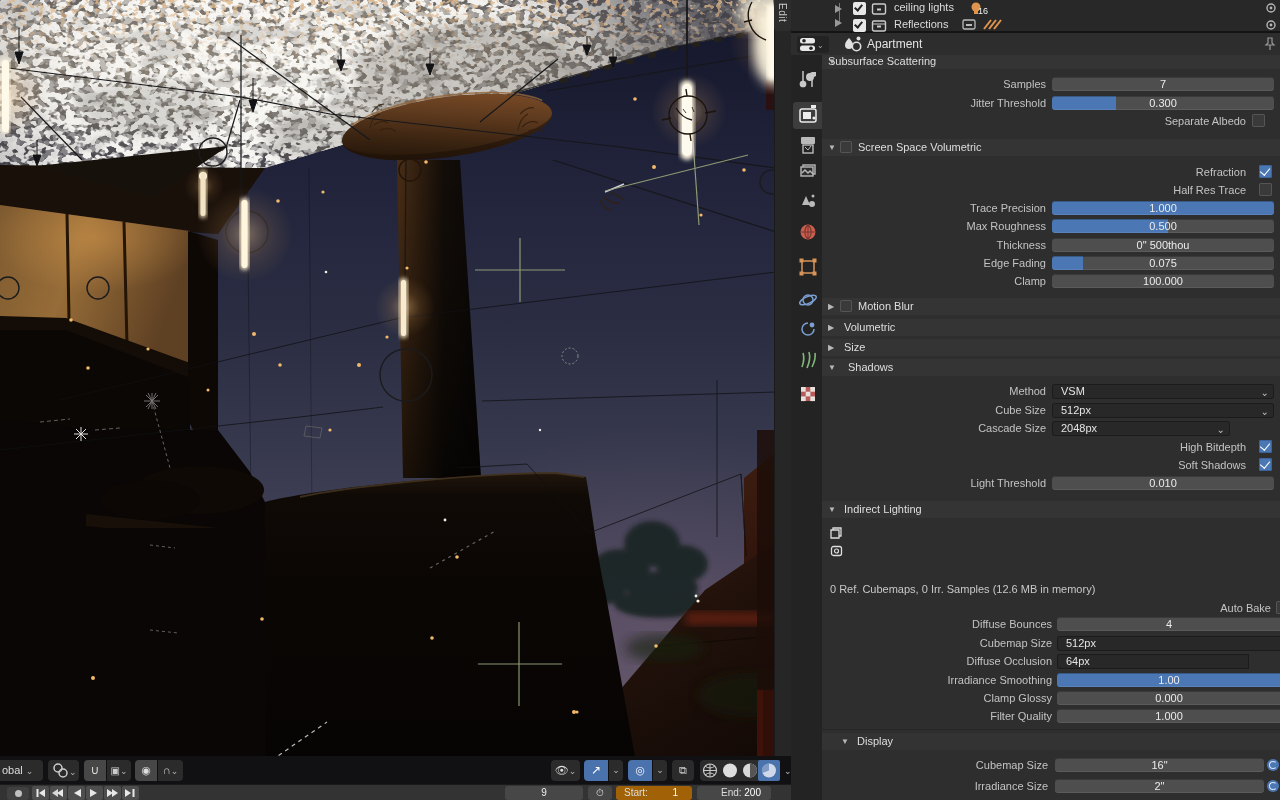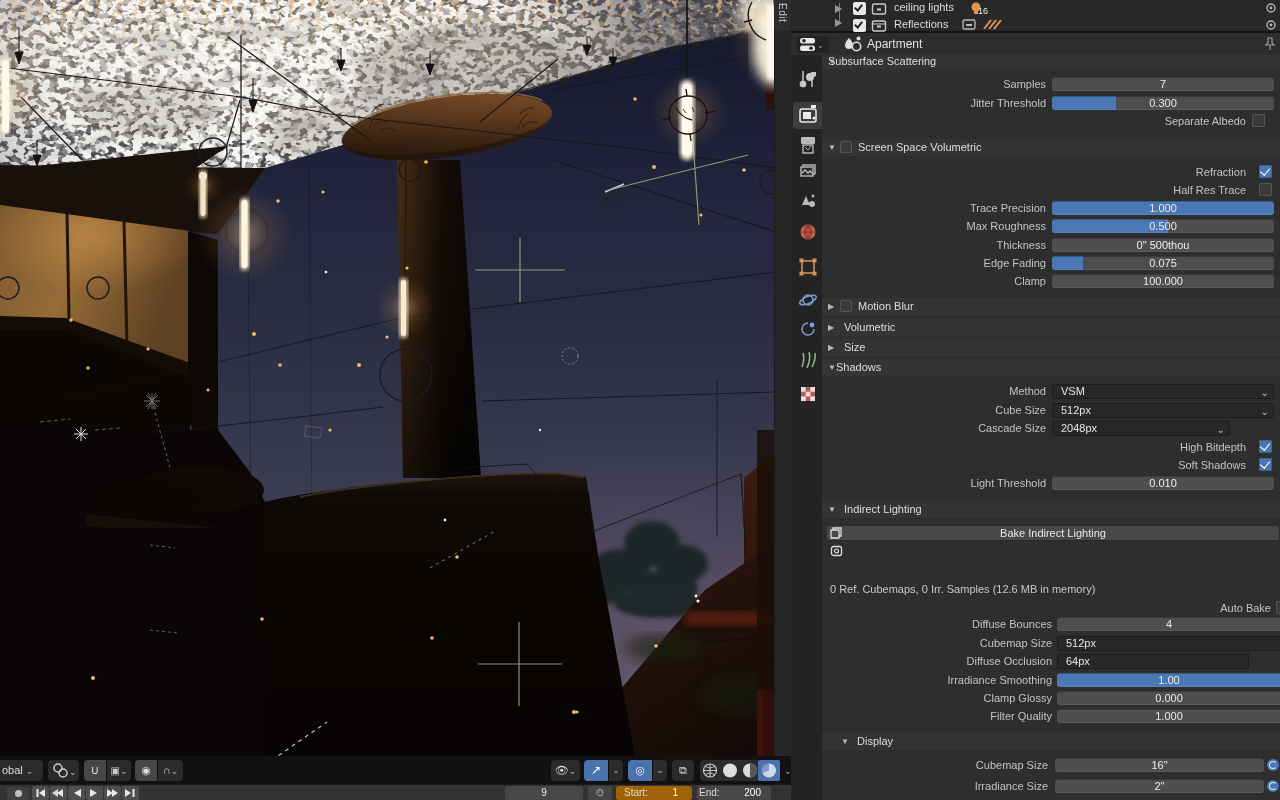--- a/index.html
+++ b/index.html
@@ -470,21 +470,21 @@
     <path d="M60,3 L60,11 L67,7 Z"></path>
     <path d="M77,3 L77,11 L83,7 Z"></path>
         <path d="M82,3 L82,11 L88,7 Z"></path>
     <path d="M95,3 L95,11 L101,7 Z"></path>
         <rect x="102.5" y="3" width="2" height="8"></rect>
   </g>
 </svg>
 <div class="abs" style="left:505px;top:786px;width:78px;height:14px;background:#474747;border-radius:3px;color:#eee;font-size:10px;line-height:14px;text-align:center">9</div>
 <div class="abs" style="left:588px;top:786px;width:24px;height:14px;background:#474747;border-radius:3px;color:#ddd;font-size:10px;line-height:13px;text-align:center">⏱</div>
 <div class="abs" style="left:616px;top:786px;width:76px;height:14px;background:#a16207;border-radius:3px;color:#ddd;font-size:10px;line-height:14px"><span style="margin-left:8px">Start:</span><span style="float:right;margin-right:14px;color:#fff">1</span></div>
-<div class="abs" style="left:697px;top:786px;width:74px;height:14px;background:#474747;border-radius:3px;color:#ddd;font-size:10px;line-height:14px"><span style="margin-left:2px">End:</span><span style="float:right;margin-right:10px;color:#fff">200</span></div>
+<div class="abs" style="left:697px;top:786px;width:74px;height:14px;background:#474747;border-radius:3px;color:#ddd;font-size:10px;line-height:14px"><span style="margin-left:24px">End:</span><span style="float:right;margin-right:10px;color:#fff">200</span></div>
 
 <div class="abs" style="left:774px;top:0;width:17px;height:756px;background:#262626;border-left:1px solid #1a1a1a"></div>
 <div class="abs" style="left:774px;top:0;width:17px;height:31px;background:#2d2d2d;border-radius:0 0 3px 3px"></div>
 <div class="abs" style="left:777px;top:3px;color:#c8c8c8;font-size:10px;writing-mode:vertical-rl;letter-spacing:0.5px">Edit</div>
 
 <div class="abs" style="left:791px;top:0;width:489px;height:800px;background:#2e2e2e"></div>
 
 <div class="abs" style="left:791px;top:0;width:489px;height:31px;background:#282828"></div>
 <div class="abs" style="left:791px;top:31px;width:489px;height:2px;background:#141414"></div>
 <div class="abs" style="left:839px;top:3px;width:1px;height:20px;background:#777"></div>
@@ -642,37 +642,36 @@
 <div class="lab" style="left:846px;top:238px;width:200px">Thickness</div>
 <div class="fld" style="left:1052px;top:238px;width:222px">0" 500thou</div>
 <div class="lab" style="left:846px;top:256px;width:200px">Edge Fading</div>
 <div class="fld" style="left:1052px;top:256px;width:222px;background:linear-gradient(to right,#4b78b5 0 31px,#4e4e4e 31px)">0.075</div>
 <div class="lab" style="left:846px;top:274px;width:200px">Clamp</div>
 <div class="fld" style="left:1052px;top:274px;width:222px">100.000</div>
 
 <div class="phead" style="top:298px"><span class="tri">▶</span><span class="cb" style="left:18px;top:2px;width:12px;height:12px"></span><span style="margin-left:36px">Motion Blur</span></div>
 <div class="phead" style="top:319px"><span class="tri">▶</span><span style="margin-left:22px">Volumetric</span></div>
 <div class="phead" style="top:339px"><span class="tri">▶</span><span style="margin-left:22px">Size</span></div>
-<div class="phead" style="top:359px"><span class="tri">▼</span><span style="margin-left:14px">Shadows</span></div>
+<div class="phead" style="top:359px"><span class="tri">▼</span><span style="margin-left:26px">Shadows</span></div>
 
 <div class="lab" style="left:846px;top:384px;width:200px">Method</div>
 <div class="drop" style="left:1052px;top:384px;width:222px">VSM<span class="chev">⌄</span></div>
 <div class="lab" style="left:846px;top:403px;width:200px">Cube Size</div>
 <div class="drop" style="left:1052px;top:403px;width:222px">512px<span class="chev">⌄</span></div>
 <div class="lab" style="left:846px;top:421px;width:200px">Cascade Size</div>
 <div class="drop" style="left:1052px;top:421px;width:178px">2048px<span class="chev">⌄</span></div>
 <div class="lab" style="left:1046px;top:440px;width:200px">High Bitdepth</div>
 <div class="cb on" style="left:1259px;top:440px"></div>
 <div class="lab" style="left:1046px;top:458px;width:200px">Soft Shadows</div>
 <div class="cb on" style="left:1259px;top:458px"></div>
 <div class="lab" style="left:846px;top:476px;width:200px">Light Threshold</div>
 <div class="fld" style="left:1052px;top:476px;width:222px">0.010</div>
 
 <div class="phead" style="top:501px"><span class="tri">▼</span><span style="margin-left:22px">Indirect Lighting</span></div>
-<div class="btn" style="left:826px;top:525px;width:454px;height:16px;line-height:16px">Bake Indirect Lighting</div>
 <svg class="abs" style="left:830px;top:527px" width="13" height="12" viewBox="0 0 13 12">
       <path d="M1,3 h8 v8 h-8 Z M3,3 V1 h8 v8 h-2" fill="none" stroke="#ddd" stroke-width="1.3"></path>
     </svg>
 <svg class="abs" style="left:830px;top:545px" width="13" height="12" viewBox="0 0 13 12">
       <rect x="1.5" y="1.5" width="10" height="9" rx="2" fill="none" stroke="#ddd" stroke-width="1.3"></rect>
       <circle cx="6.5" cy="6" r="2" fill="none" stroke="#ddd" stroke-width="1.2"></circle>
     </svg>
 <div class="abs" style="left:830px;top:583px;color:#c8c8c8;font-size:11px">0 Ref. Cubemaps, 0 Irr. Samples (12.6 MB in memory)</div>
 <div class="lab" style="left:1071px;top:601px;width:200px">Auto Bake</div>
 <div class="cb" style="left:1276px;top:601px"></div>

